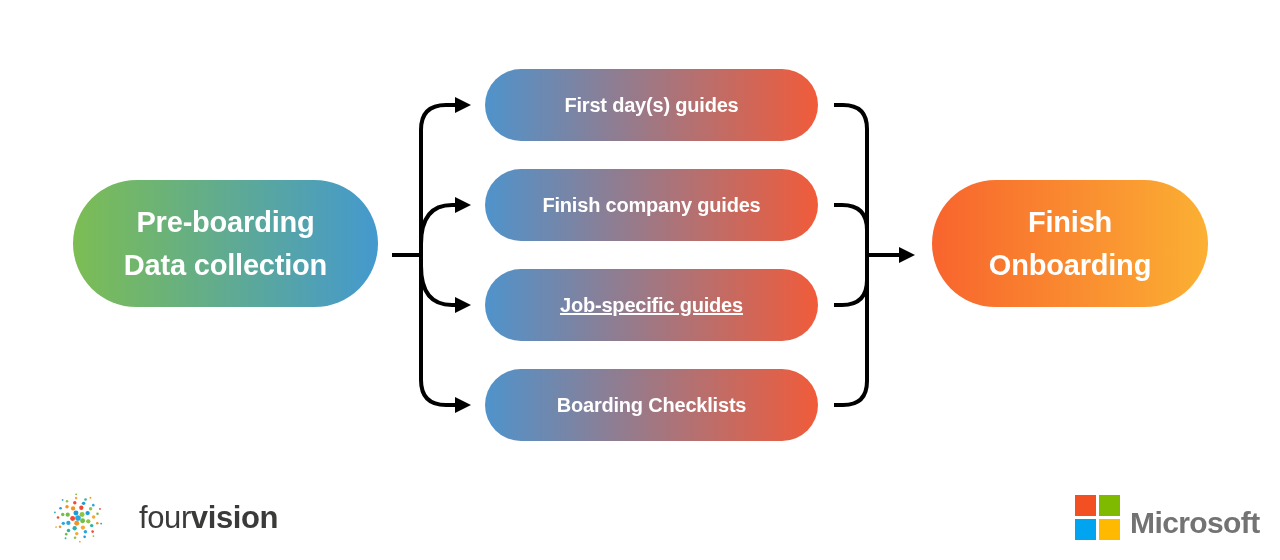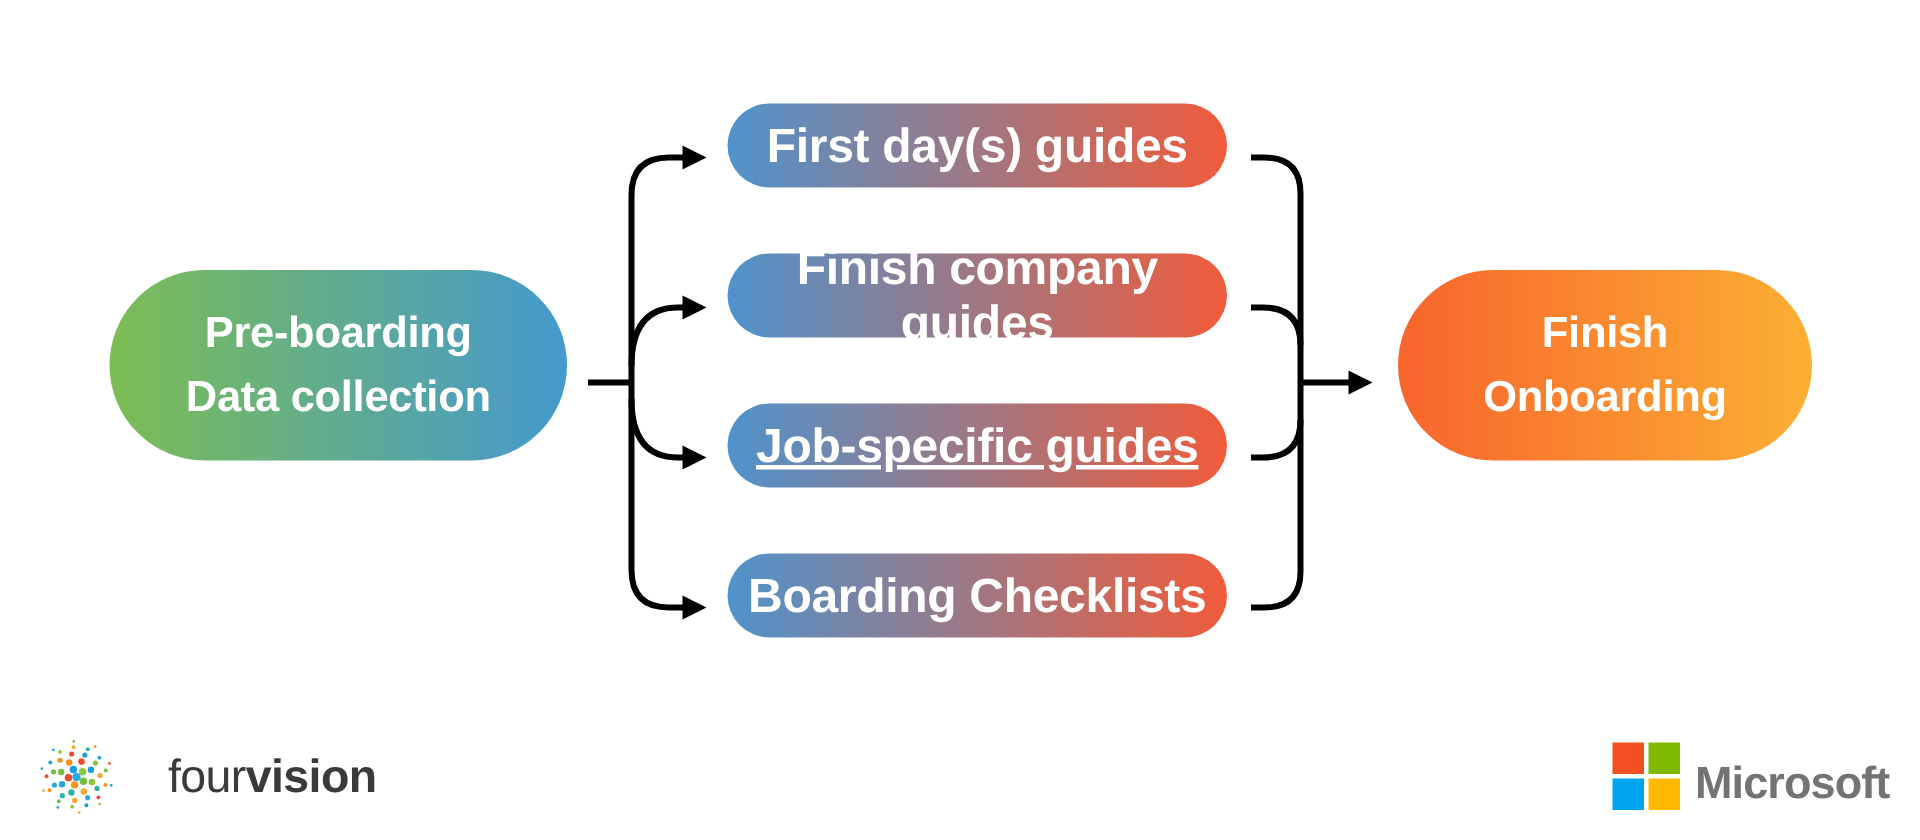--- a/index.html
+++ b/index.html
@@ -14,34 +14,34 @@
     position: absolute; display: flex; align-items: center; justify-content: center;
     text-align: center; color: #ffffff; font-weight: bold;
   }
   .node-big {
     width: 305px; height: 127px; border-radius: 75px;
     font-size: 29px; line-height: 43px; letter-spacing: -0.2px;
   }
   .node-start { left: 73px;  top: 180px; }
   .node-end   { left: 932px; top: 180px; width: 276px; }
   .node-branch {
-    left: 485px; width: 333px; height: 56px; border-radius: 36px;
-    font-size: 32px; letter-spacing: -0.2px;
+    left: 485px; width: 333px; height: 72px; border-radius: 36px;
+    font-size: 20px; letter-spacing: -0.2px;
   }
   .branch-0 { top: 69px;  }
   .branch-1 { top: 169px; }
   .branch-2 { top: 269px; }
   .branch-3 { top: 369px; }
 
   
   svg.connectors { position: absolute; left: 0; top: 0; }
   .connector-line { fill: none; stroke-width: 4px; }
 
   
-  .fourvision { position: absolute; left: 24px; top: 490px; height: 56px; display: flex; align-items: center; }
+  .fourvision { position: absolute; left: 51px; top: 490px; height: 56px; display: flex; align-items: center; }
   .fourvision .dots { width: 54px; height: 54px; }
   .fourvision .wordmark { margin-left: 34px; font-size: 31px; letter-spacing: -0.4px; }
   .fourvision .w-regular { font-weight: 400; }
   .fourvision .w-bold { font-weight: 700; }
 
   .microsoft { position: absolute; left: 1075px; top: 492px; height: 48px; display: flex; align-items: flex-end; }
   .ms-grid { display: grid; grid-template-columns: 21px 21px; grid-template-rows: 21px 21px; gap: 3px; }
   .ms-sq { width: 21px; height: 21px; }
   .ms-sq.tl { background: #f25022; }
   .ms-sq.tr { background: #7fba00; }

